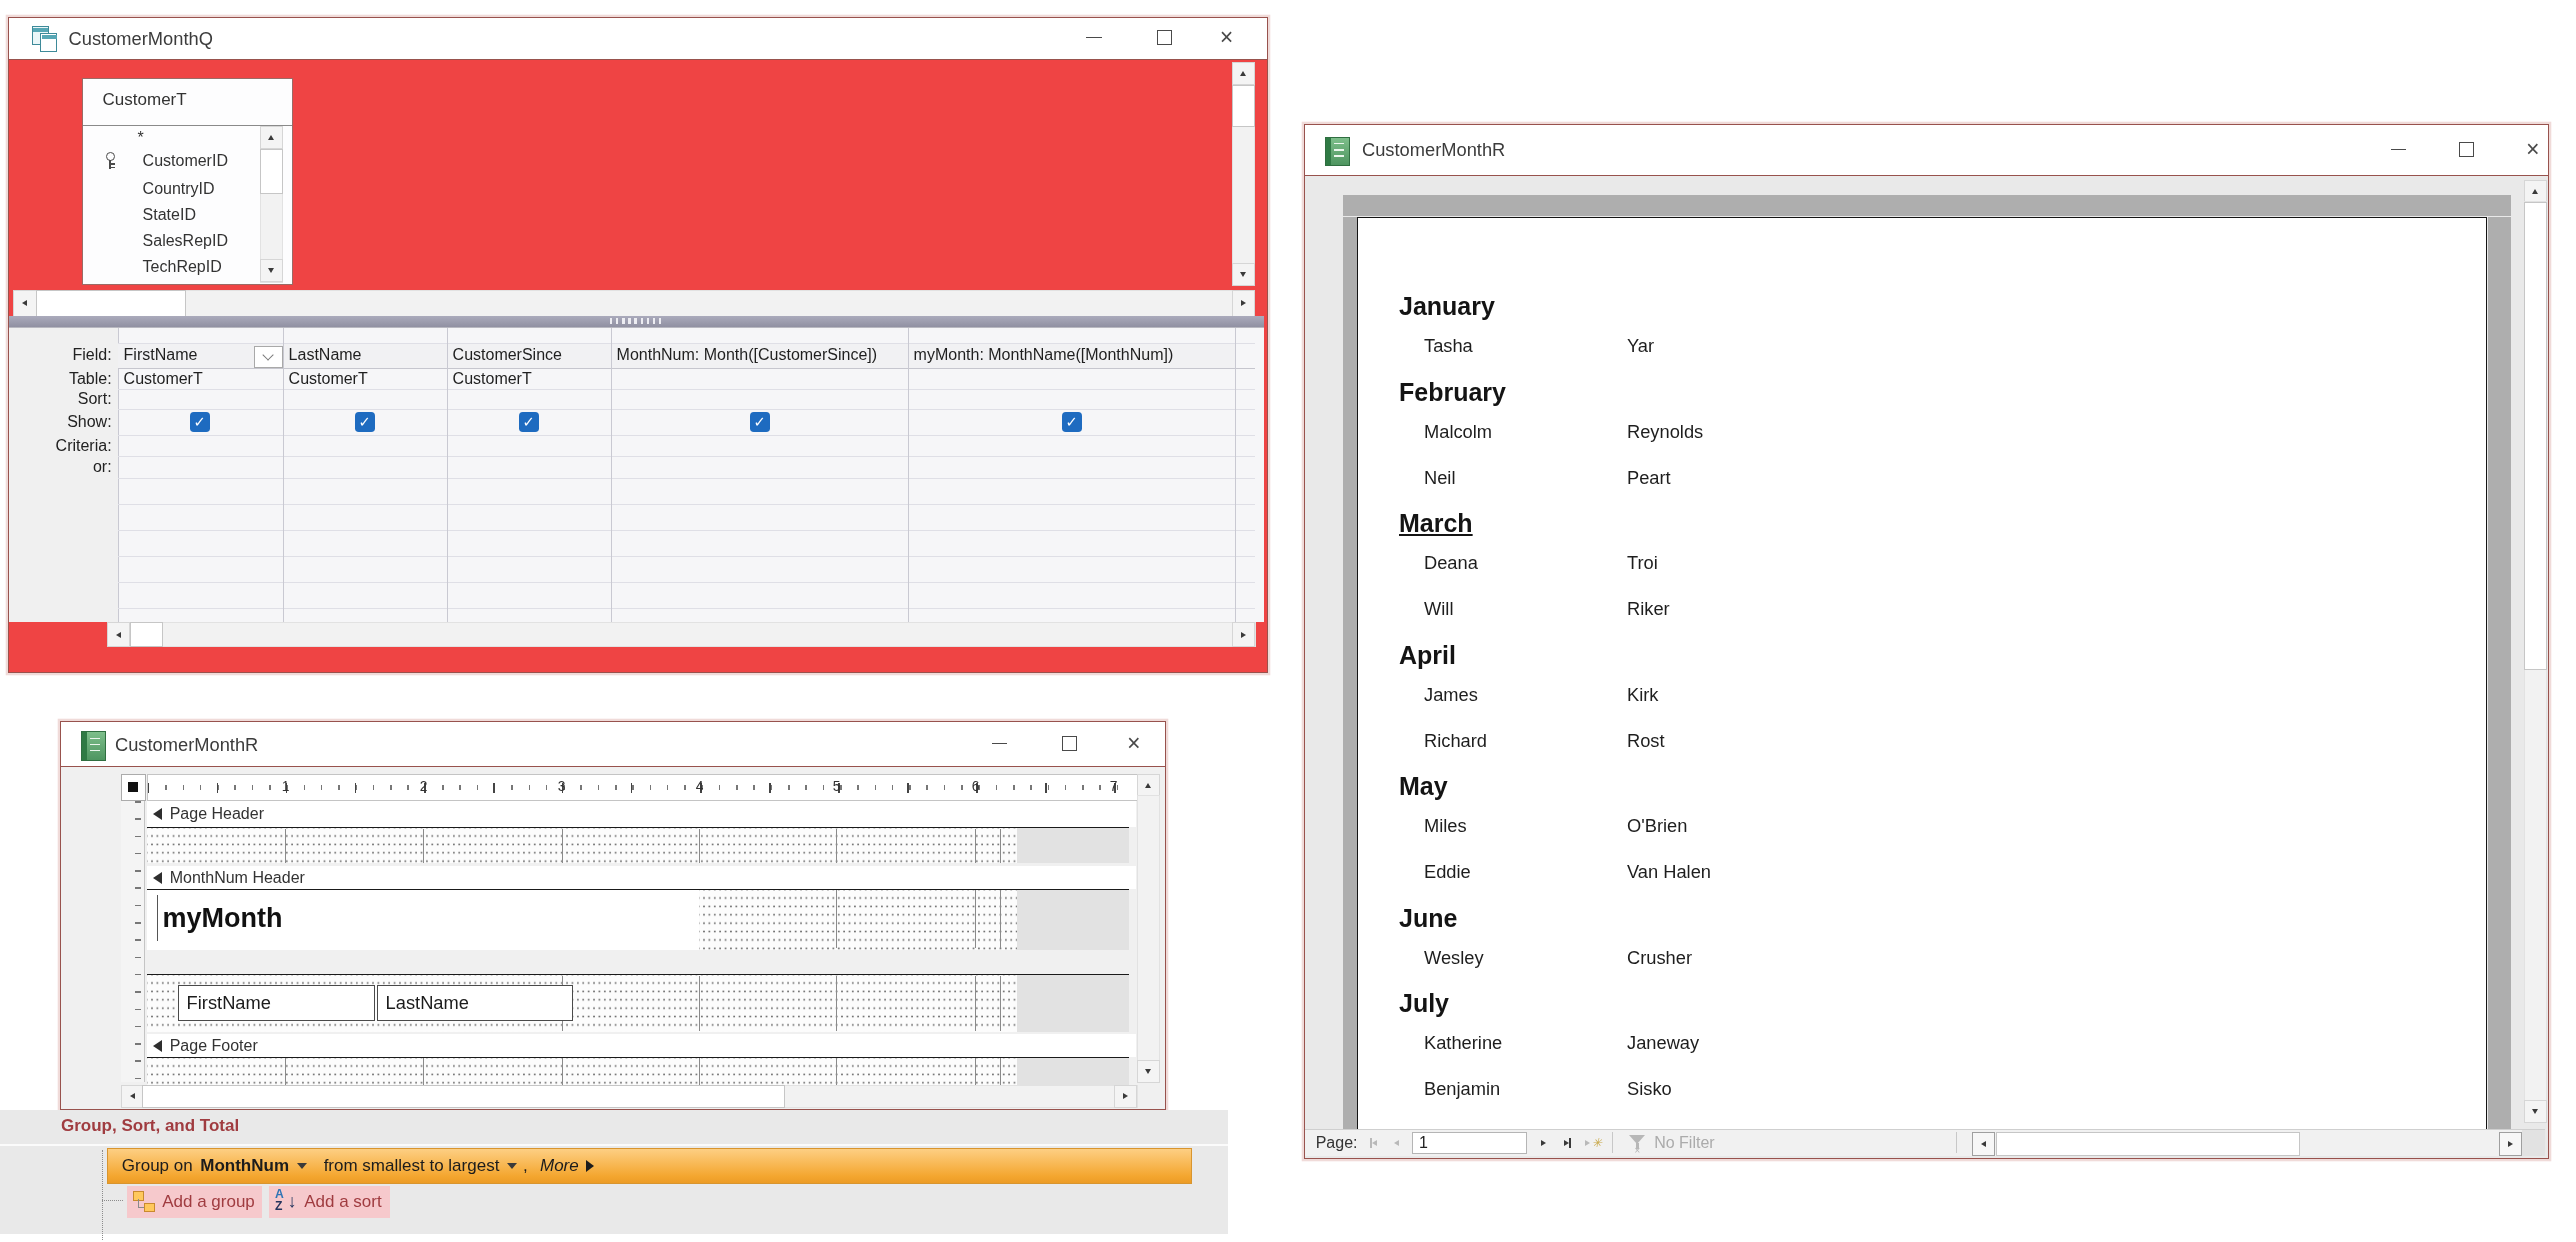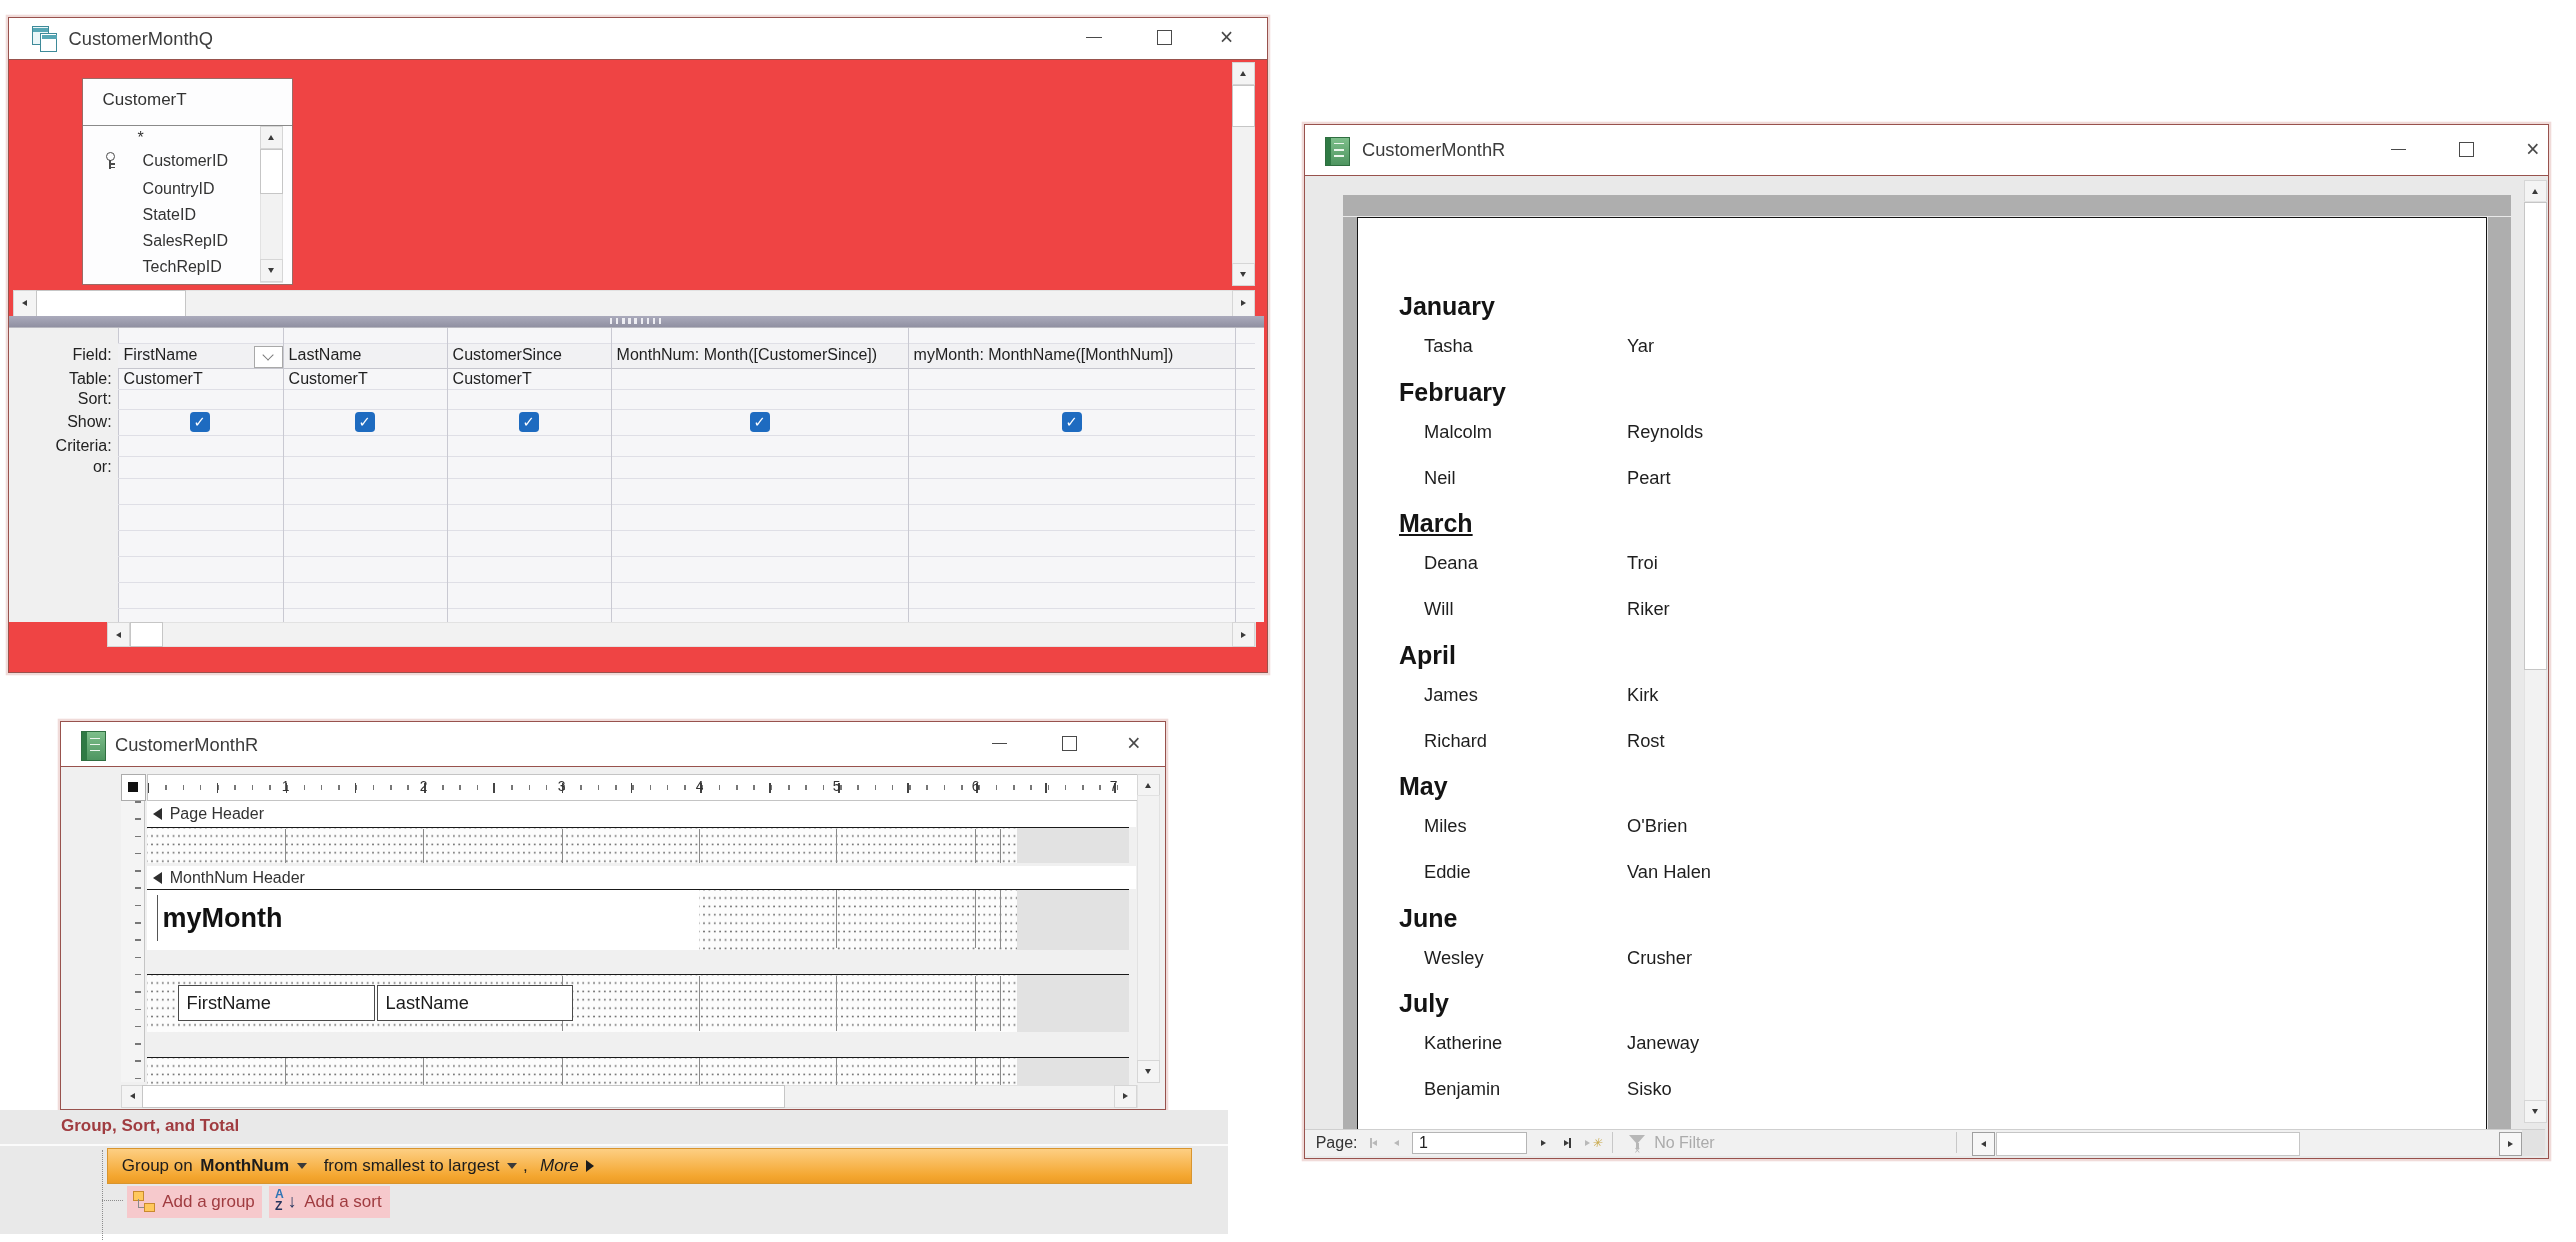--- a/index.html
+++ b/index.html
@@ -262,20 +262,24 @@
   <div class="dots a" style="left:86px;top:252px;width:871px;height:57px;"></div>
   <i class="inchline" style="left:501px;top:254px;height:55px;"></i>
   <i class="inchline" style="left:638px;top:254px;height:55px;"></i>
   <i class="inchline" style="left:775px;top:254px;height:55px;"></i>
   <i class="inchline" style="left:914px;top:254px;height:55px;"></i>
   <i class="inchline" style="left:939px;top:254px;height:55px;"></i>
   <span class="grayfill" style="left:956px;top:252px;width:112px;height:57px;"></span>
   <span class="ctlbox" style="left:117px;top:263px;width:187px;height:34px;line-height:34px;">FirstName</span>
   <span class="ctlbox" style="left:316px;top:263px;width:186px;height:34px;line-height:34px;">LastName</span>
 
+  <div class="secbar" style="left:86px;top:312px;width:989px;height:23px;">
+    <i class="secarrow"></i>
+    <span>Page Footer</span>
+  </div>
   <div class="dots a" style="left:86px;top:335px;width:871px;height:28px;"></div>
   <i class="inchline" style="left:224px;top:336px;height:27px;"></i>
   <i class="inchline" style="left:362px;top:336px;height:27px;"></i>
   <i class="inchline" style="left:501px;top:336px;height:27px;"></i>
   <i class="inchline" style="left:638px;top:336px;height:27px;"></i>
   <i class="inchline" style="left:775px;top:336px;height:27px;"></i>
   <i class="inchline" style="left:914px;top:336px;height:27px;"></i>
   <i class="inchline" style="left:939px;top:336px;height:27px;"></i>
   <span class="grayfill" style="left:956px;top:335px;width:112px;height:28px;"></span>
 

